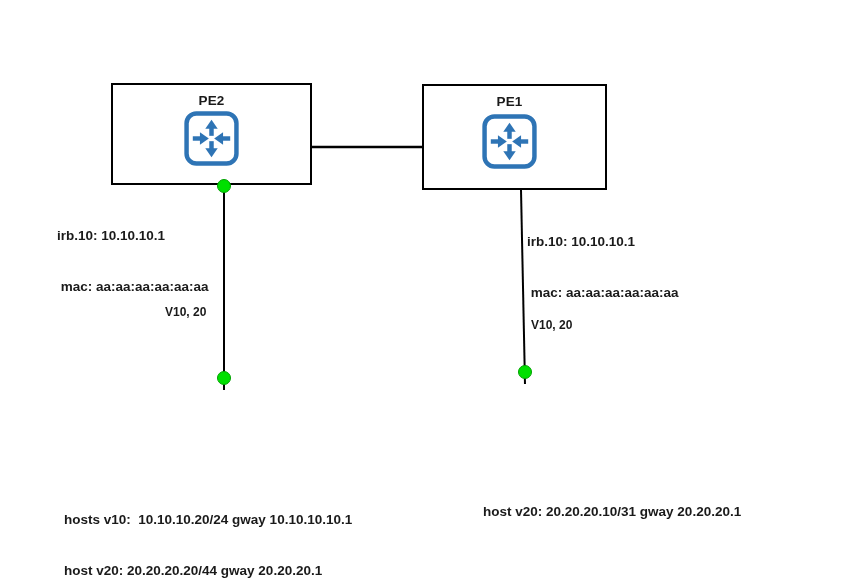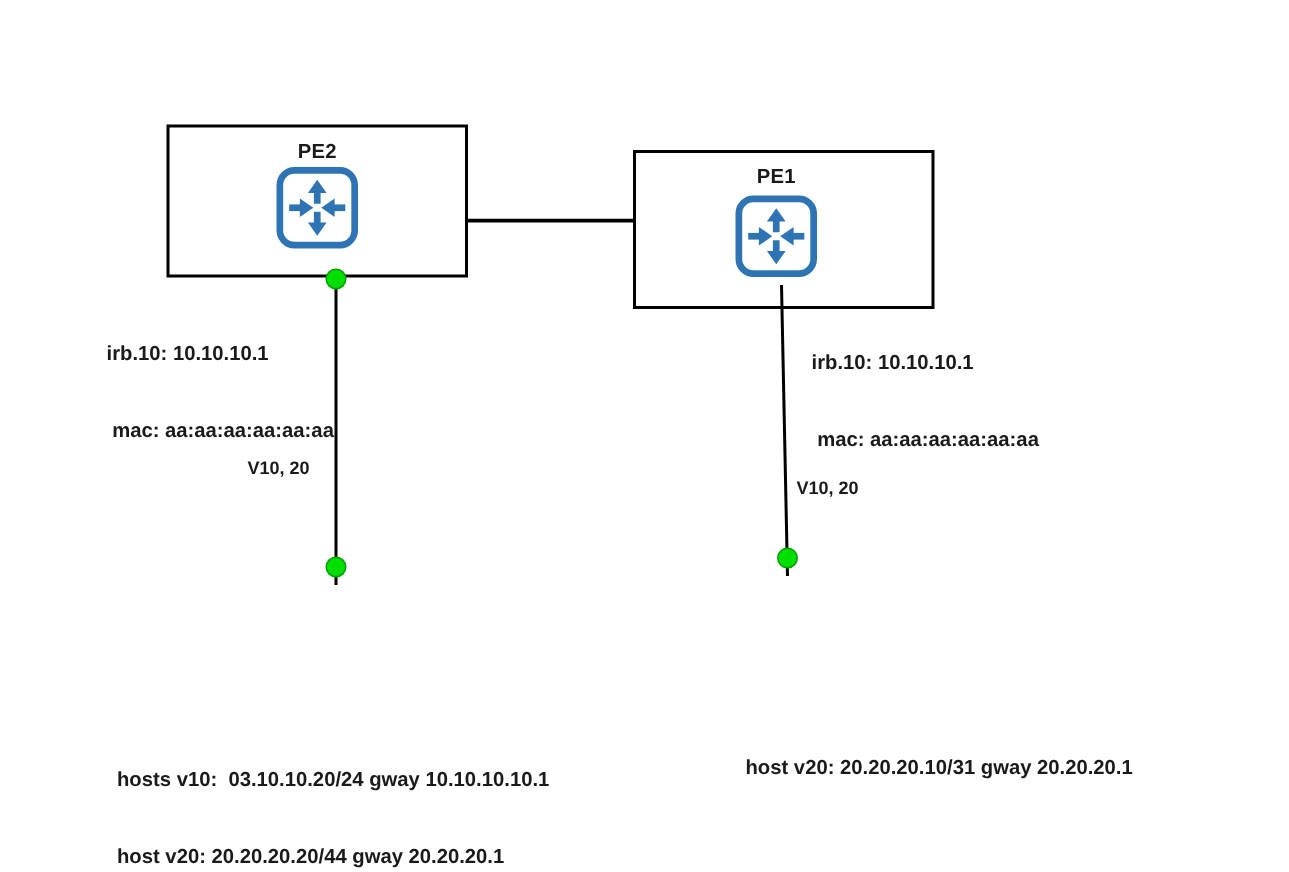--- a/index.html
+++ b/index.html
@@ -14,21 +14,21 @@
     border:2px solid #000;background:#fff;
     display:flex;justify-content:center;
   }
   .node-inner{display:flex;flex-direction:column;align-items:center;position:relative;}
   .node-label{font-size:13.5px;letter-spacing:.2px;margin-top:8px;}
   .host{
     position:absolute;z-index:2;display:flex;flex-direction:column;align-items:center;
   }
   .host .node-label{margin-top:7px;font-size:14px;}
   .ann{
-    position:absolute;z-index:2;font-size:13.5px;line-height:17px;white-space:pre;margin-left:14px;
+    position:absolute;z-index:2;font-size:13.5px;line-height:17px;white-space:pre;
   }
   .vlan{position:absolute;z-index:2;font-size:12px;white-space:pre;}
 </style>
 </head>
 <body>
 
 <div class="canvas">
 
   <svg class="wires" width="859" height="581" viewBox="0 0 859 581">
     <line x1="312" y1="147" x2="424" y2="147" stroke="#000000" stroke-width="2.5"></line>
@@ -51,21 +51,21 @@
             <rect x="29.5" y="35" width="5" height="9"></rect>
           <polygon points="29,32 19,25 19,39"></polygon>
             <rect x="11" y="29.5" width="9" height="5"></rect>
           <polygon points="35,32 45,25 45,39"></polygon>
             <rect x="44" y="29.5" width="9" height="5"></rect>
         </g>
       </svg>
     </div>
   </div>
 
-  <div class="node-box" style="left:422px;top:100px;width:201px;height:106px;">
+  <div class="node-box" style="left:422px;top:84px;width:185px;height:106px;">
     <div class="node-inner" style="left:-5px;">
       <div class="node-label">PE1</div>
       <svg width="57" height="57" viewBox="0 0 64 64" style="margin-top:4px;">
         <rect x="4" y="4" width="56" height="56" rx="11" fill="#ffffff" stroke="#2E74B5" stroke-width="5"></rect>
         <g fill="#2E74B5">
           <polygon points="32,11 25,21 39,21"></polygon>
             <rect x="29.5" y="20" width="5" height="9"></rect>
           <polygon points="32,53 25,43 39,43"></polygon>
             <rect x="29.5" y="35" width="5" height="9"></rect>
           <polygon points="29,32 19,25 19,39"></polygon>
@@ -86,21 +86,21 @@
 
   <div class="ann" style="left:527px;top:199px;">
     <div>irb.10: 10.10.10.1</div>
     <div> mac: aa:aa:aa:aa:aa:aa</div>
   </div>
 
   <div class="vlan" style="left:165px;top:305px;">V10, 20</div>
   <div class="vlan" style="left:531px;top:318px;">V10, 20</div>
 
   <div class="ann" style="left:64px;top:477px;">
-    <div>hosts v10:  03.10.10.20/24 gway 10.10.10.10.1</div>
+    <div>hosts v10:  10.10.10.20/24 gway 10.10.10.10.1</div>
     <div>host v20: 20.20.20.20/44 gway 20.20.20.1</div>
   </div>
 
   <div class="ann" style="left:483px;top:469px;">
     <div>host v20: 20.20.20.10/31 gway 20.20.20.1</div>
   </div>
 
 </div>
 
 </body></html>

